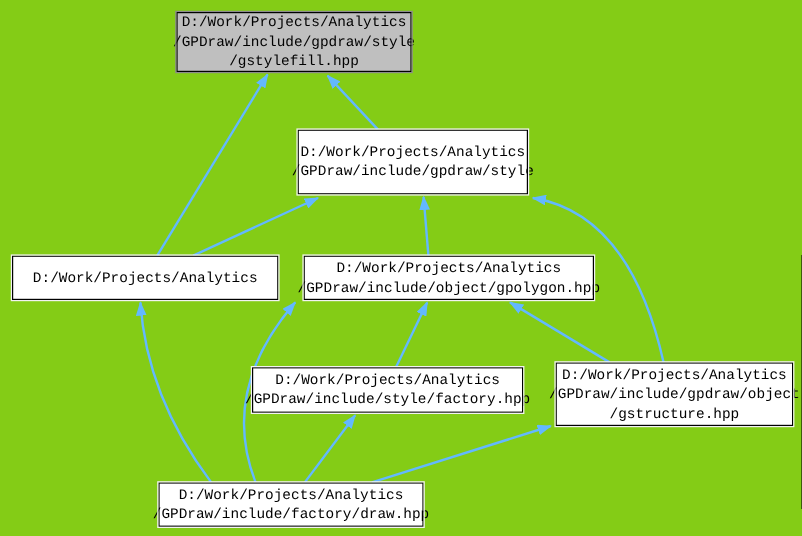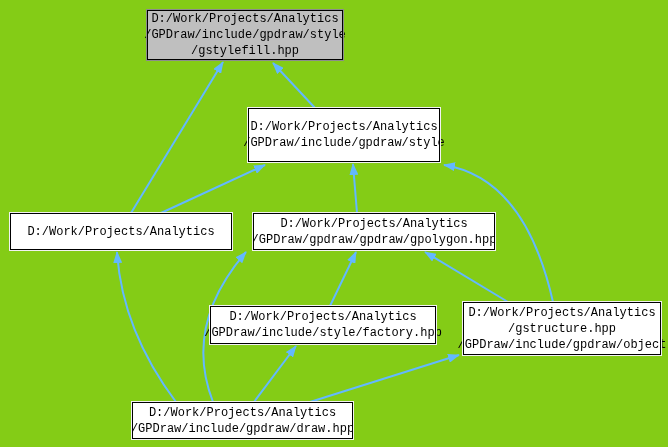--- a/index.html
+++ b/index.html
@@ -82,29 +82,29 @@
       </div>
       <div class="node" style="left: 248px; top: 108px; width: 192px; height: 54px;">
         <div class="node-line">D:/Work/Projects/Analytics</div>
         <div class="node-line">/GPDraw/include/gpdraw/style</div>
       </div>
       <div class="node" style="left: 10px; top: 213px; width: 222px; height: 37px;">
         <div class="node-line">D:/Work/Projects/Analytics</div>
       </div>
       <div class="node" style="left: 253px; top: 213px; width: 242px; height: 37px;">
         <div class="node-line">D:/Work/Projects/Analytics</div>
-        <div class="node-line">/GPDraw/gpdraw/gpdraw/gpolygon.hpp</div>
+        <div class="node-line">/GPDraw/include/object/gpolygon.hpp</div>
       </div>
       <div class="node" style="left: 210px; top: 306px; width: 226px; height: 38px;">
         <div class="node-line">D:/Work/Projects/Analytics</div>
         <div class="node-line">/GPDraw/include/style/factory.hpp</div>
       </div>
       <div class="node" style="left: 463px; top: 302px; width: 198px; height: 53px;">
         <div class="node-line">D:/Work/Projects/Analytics</div>
+        <div class="node-line">/GPDraw/include/gpdraw/object</div>
         <div class="node-line">/gstructure.hpp</div>
-        <div class="node-line">/GPDraw/include/gpdraw/object</div>
       </div>
       <div class="node" style="left: 132px; top: 402px; width: 221px; height: 37px;">
         <div class="node-line">D:/Work/Projects/Analytics</div>
-        <div class="node-line">/GPDraw/include/gpdraw/draw.hpp</div>
+        <div class="node-line">/GPDraw/include/factory/draw.hpp</div>
       </div>
     </div>
 </div>
 
 </body></html>

